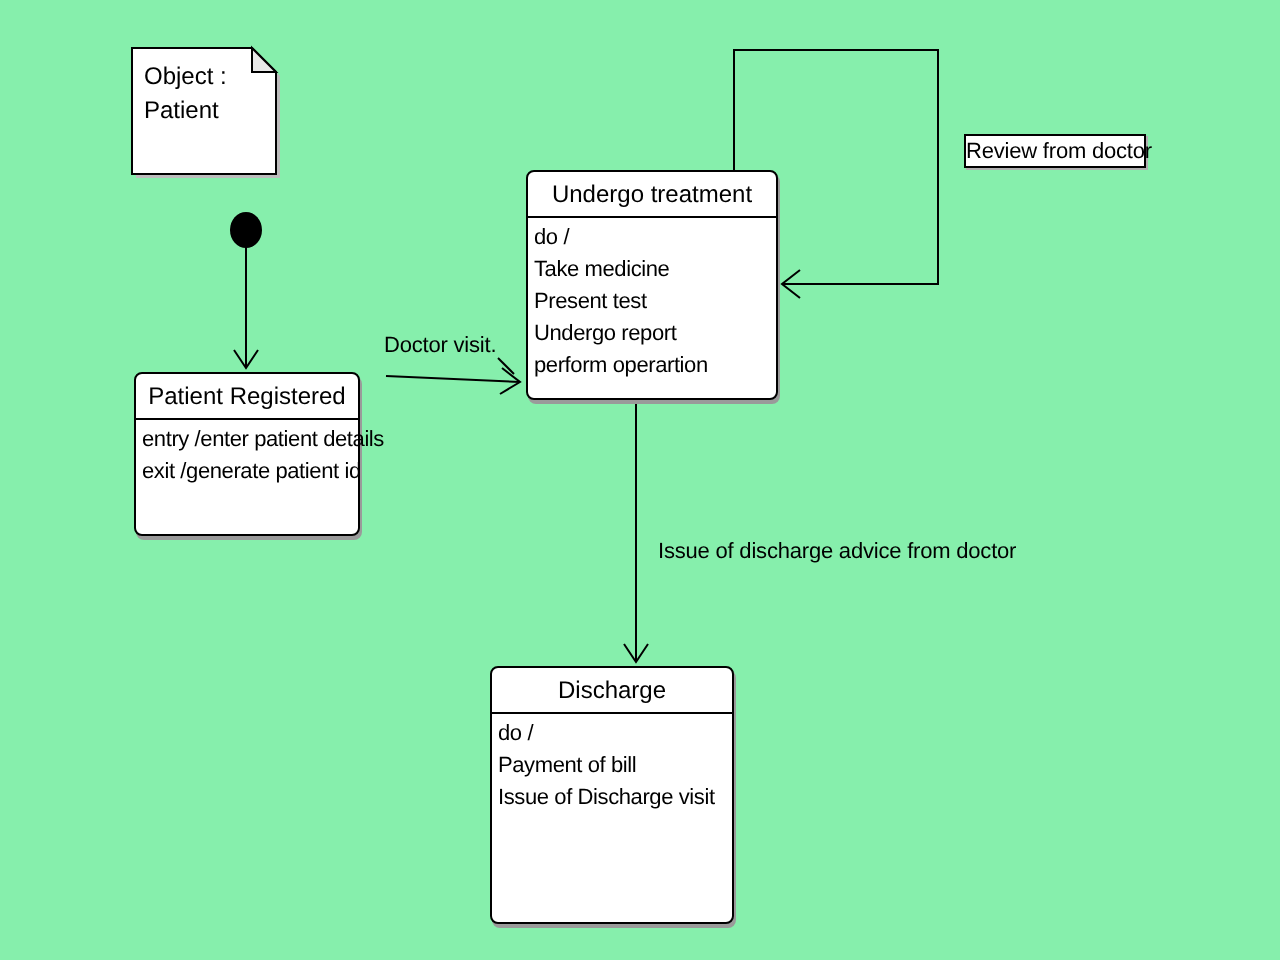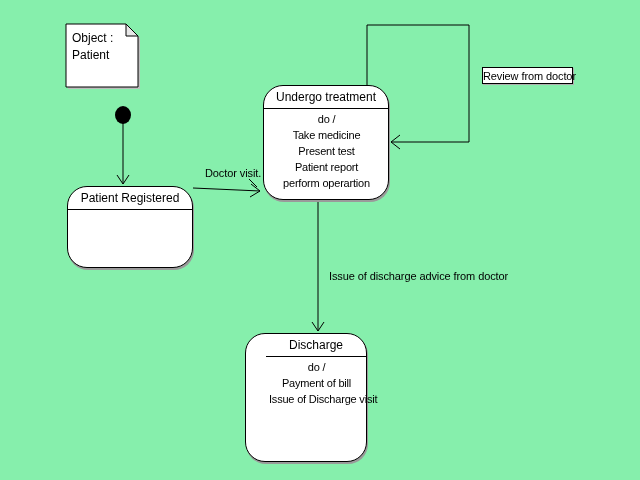--- a/index.html
+++ b/index.html
@@ -23,37 +23,36 @@
   .edge line, .edge polyline, .edge path {
     stroke: #000000;
     stroke-width: 1;
     fill: none;
   }
   
   .state {
     position: absolute;
     background: #ffffff;
     border: 1px solid #000000;
-    border-radius: 20px;
+    border-radius: 4px;
     box-shadow: 1px 2px 0 #9a9a9a;
     box-sizing: border-box;
     color: #000000;
   }
   .state .title {
     height: 22px;
     line-height: 22px;
     text-align: center;
     font-size: 12px;
     border-bottom: 1px solid #000000;
     white-space: nowrap;
     overflow: hidden;
   }
   .state .body {
     padding: 2px 2px 0 3px;
-    text-align: center;
   }
   .state .body .line {
     font-size: 11px;
     line-height: 16px;
     letter-spacing: -0.2px;
     white-space: nowrap;
   }
   
   .note-text {
     position: absolute;
@@ -71,21 +70,21 @@
     white-space: nowrap;
   }
   
   .t-label {
     position: absolute;
     font-size: 11px;
     color: #000000;
     white-space: nowrap;
     letter-spacing: -0.1px;
   }
-  .doctor-visit { left: 205px; top: 167px; }
+  .doctor-visit { left: 192px; top: 167px; }
   .discharge-advice { left: 329px; top: 270px; }
   .review-box {
     left: 482px;
     top: 67px;
     width: 91px;
     height: 17px;
     line-height: 16px;
     text-align: center;
     border: 1px solid #000000;
     box-shadow: 1px 1px 0 #b0b0b0;
@@ -130,36 +129,40 @@
       <line x1="318" y1="200" x2="318" y2="331"></line>
       <path d="M312 322 L318 331 L324 322"></path>
     </g>
   </svg>
 
   <div class="note-text">
     <div class="line">Object :</div>
     <div class="line">Patient</div>
   </div>
 
-  <div class="state" style="left:67px; top:186px; width:126px; height:82px;">
+  <div class="state" style="left:67px; top:186px; width:113px; height:82px;">
     <div class="title">Patient Registered</div>
+    <div class="body">
+      <div class="line">entry /enter patient details</div>
+      <div class="line">exit /generate patient id</div>
+    </div>
   </div>
 
   <div class="state" style="left:263px; top:85px; width:126px; height:115px;">
     <div class="title">Undergo treatment</div>
     <div class="body">
       <div class="line">do /</div>
       <div class="line">Take medicine</div>
       <div class="line">Present test</div>
-      <div class="line">Patient report</div>
+      <div class="line">Undergo report</div>
       <div class="line">perform operartion</div>
     </div>
   </div>
 
-  <div class="state" style="left:245px; top:333px; width:122px; height:129px;padding-left:20px;">
+  <div class="state" style="left:245px; top:333px; width:122px; height:129px;">
     <div class="title">Discharge</div>
     <div class="body">
       <div class="line">do /</div>
       <div class="line">Payment of bill</div>
       <div class="line">Issue of Discharge visit</div>
     </div>
   </div>
 
   <div class="t-label doctor-visit">Doctor visit.</div>
 

